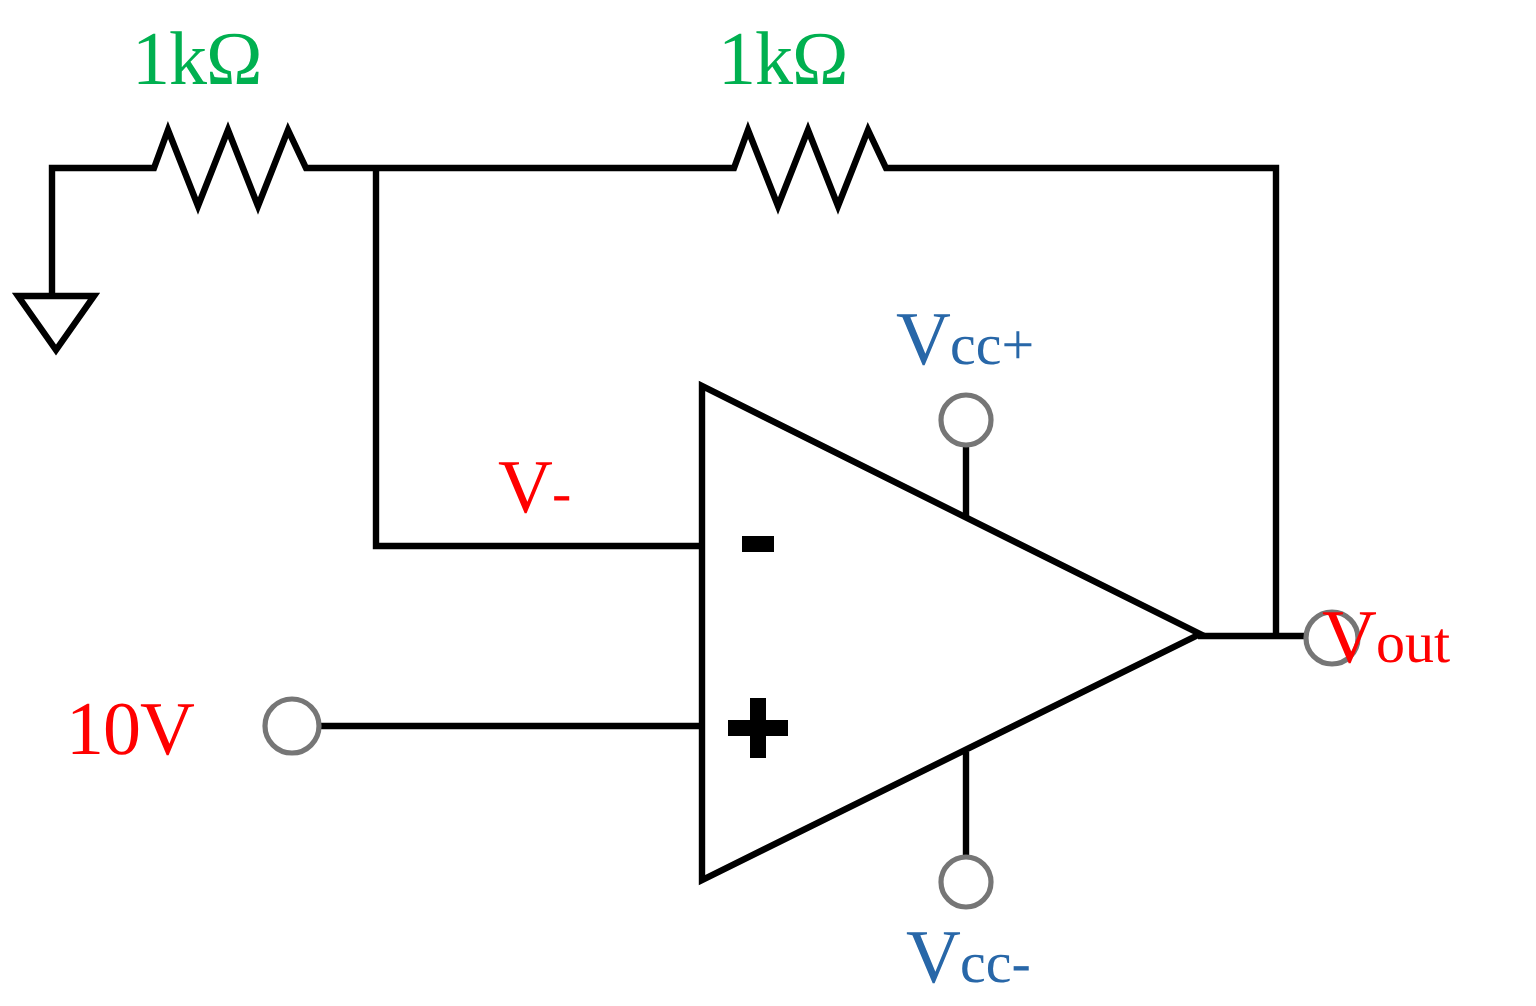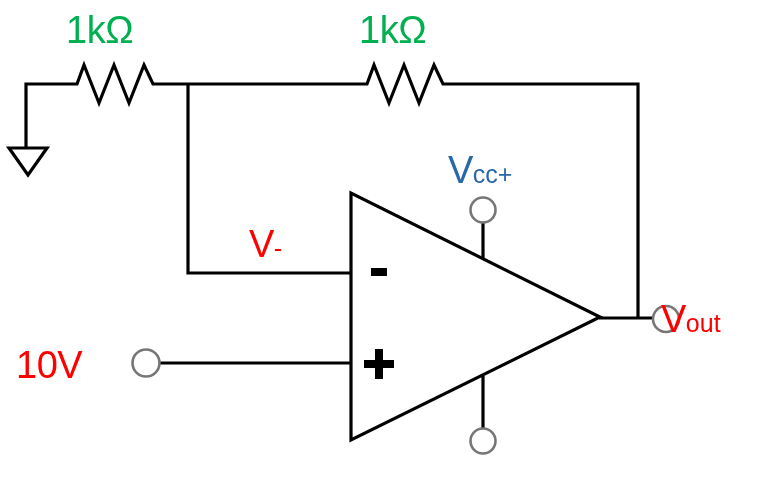--- a/index.html
+++ b/index.html
@@ -1,38 +1,38 @@
 <!DOCTYPE html>
 <html style="--resistor-label: #00B050; --signal-label: #FF0000; --supply-label: #2867A8; --wire: #000000; --terminal-outline: #767676;"><head>
 <meta charset="utf-8">
 <style>
   html,body{margin:0;padding:0;background:#ffffff;}
   .stage{
     position:relative;
     width:768px;height:503px;
     background:#ffffff;
-    font-family:Liberation Sans, sans-serif;
+    font-family:Liberation Serif, serif;
     overflow:hidden;
   }
   .stage svg{position:absolute;left:0;top:0;}
   
   .wire{stroke:var(--wire,#000);stroke-width:3.2;fill:none;}
   .comp{stroke:var(--wire,#000);stroke-width:3.2;fill:#ffffff;stroke-linejoin:miter;}
   .term{stroke:var(--terminal-outline,#767676);stroke-width:2.6;fill:#ffffff;}
   .sign-fill{fill:var(--wire,#000);stroke:none;}
   .sign-stroke{stroke:var(--wire,#000);stroke-width:8;fill:none;}
   
   .label{
     position:absolute;
     line-height:1;
     font-size:38px;
     white-space:nowrap;
     letter-spacing:-0.5px;
   }
-  .label .sub{font-size:25px;letter-spacing:0;text-align:center;}
+  .label .sub{font-size:29px;letter-spacing:0;text-align:center;}
   .green{color:var(--resistor-label,#00B050);}
   .red{color:var(--signal-label,#FF0000);}
   .blue{color:var(--supply-label,#2867A8);}
 </style>
 </head>
 <body>
 
 <div class="stage">
 
   <svg width="768" height="503" viewBox="0 0 768 503">
@@ -77,26 +77,29 @@
   </div>
 
   <div class="label green" style="left:359px;top:11px">
     <span>1kΩ</span>
   </div>
 
   <div class="label red" style="left:249px;top:225px">
     <span>V</span><span class="sub">-</span>
   </div>
 
-  <div class="label red" style="left:16px;top:346px">
+  <div class="label red" style="left:33px;top:346px">
     <span>10V</span>
   </div>
 
   <div class="label red" style="left:661px;top:300px">
     <span>V</span><span class="sub">out</span>
   </div>
 
   <div class="label blue" style="left:448px;top:151px">
     <span>V</span><span class="sub">cc+</span>
   </div>
 
+  <div class="label blue" style="left:453px;top:460px">
+    <span>V</span><span class="sub">cc-</span>
+  </div>
 
 </div>
 
 </body></html>

